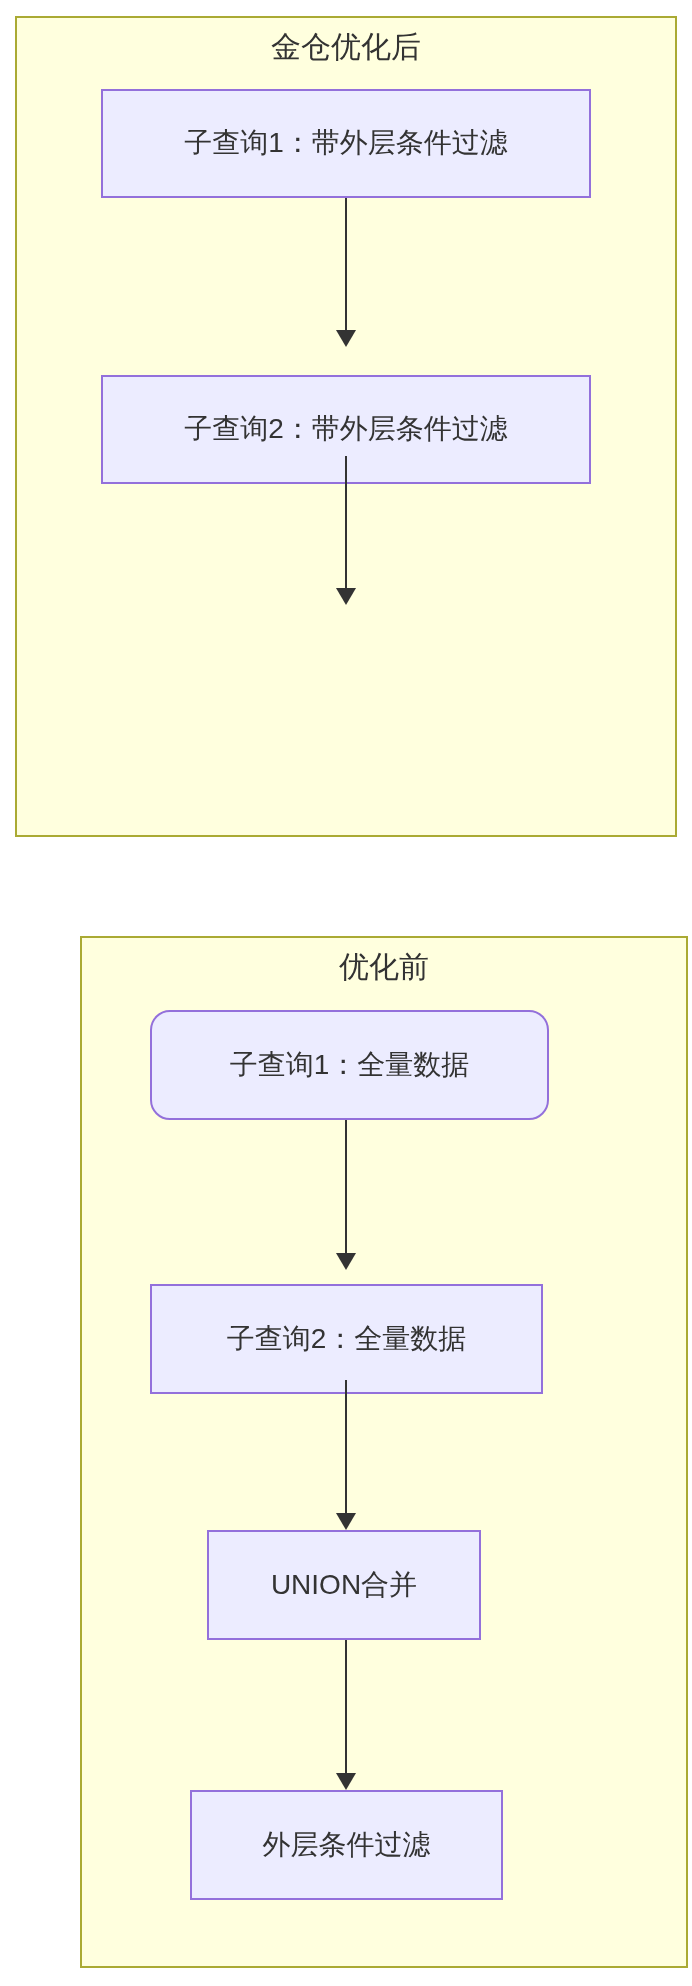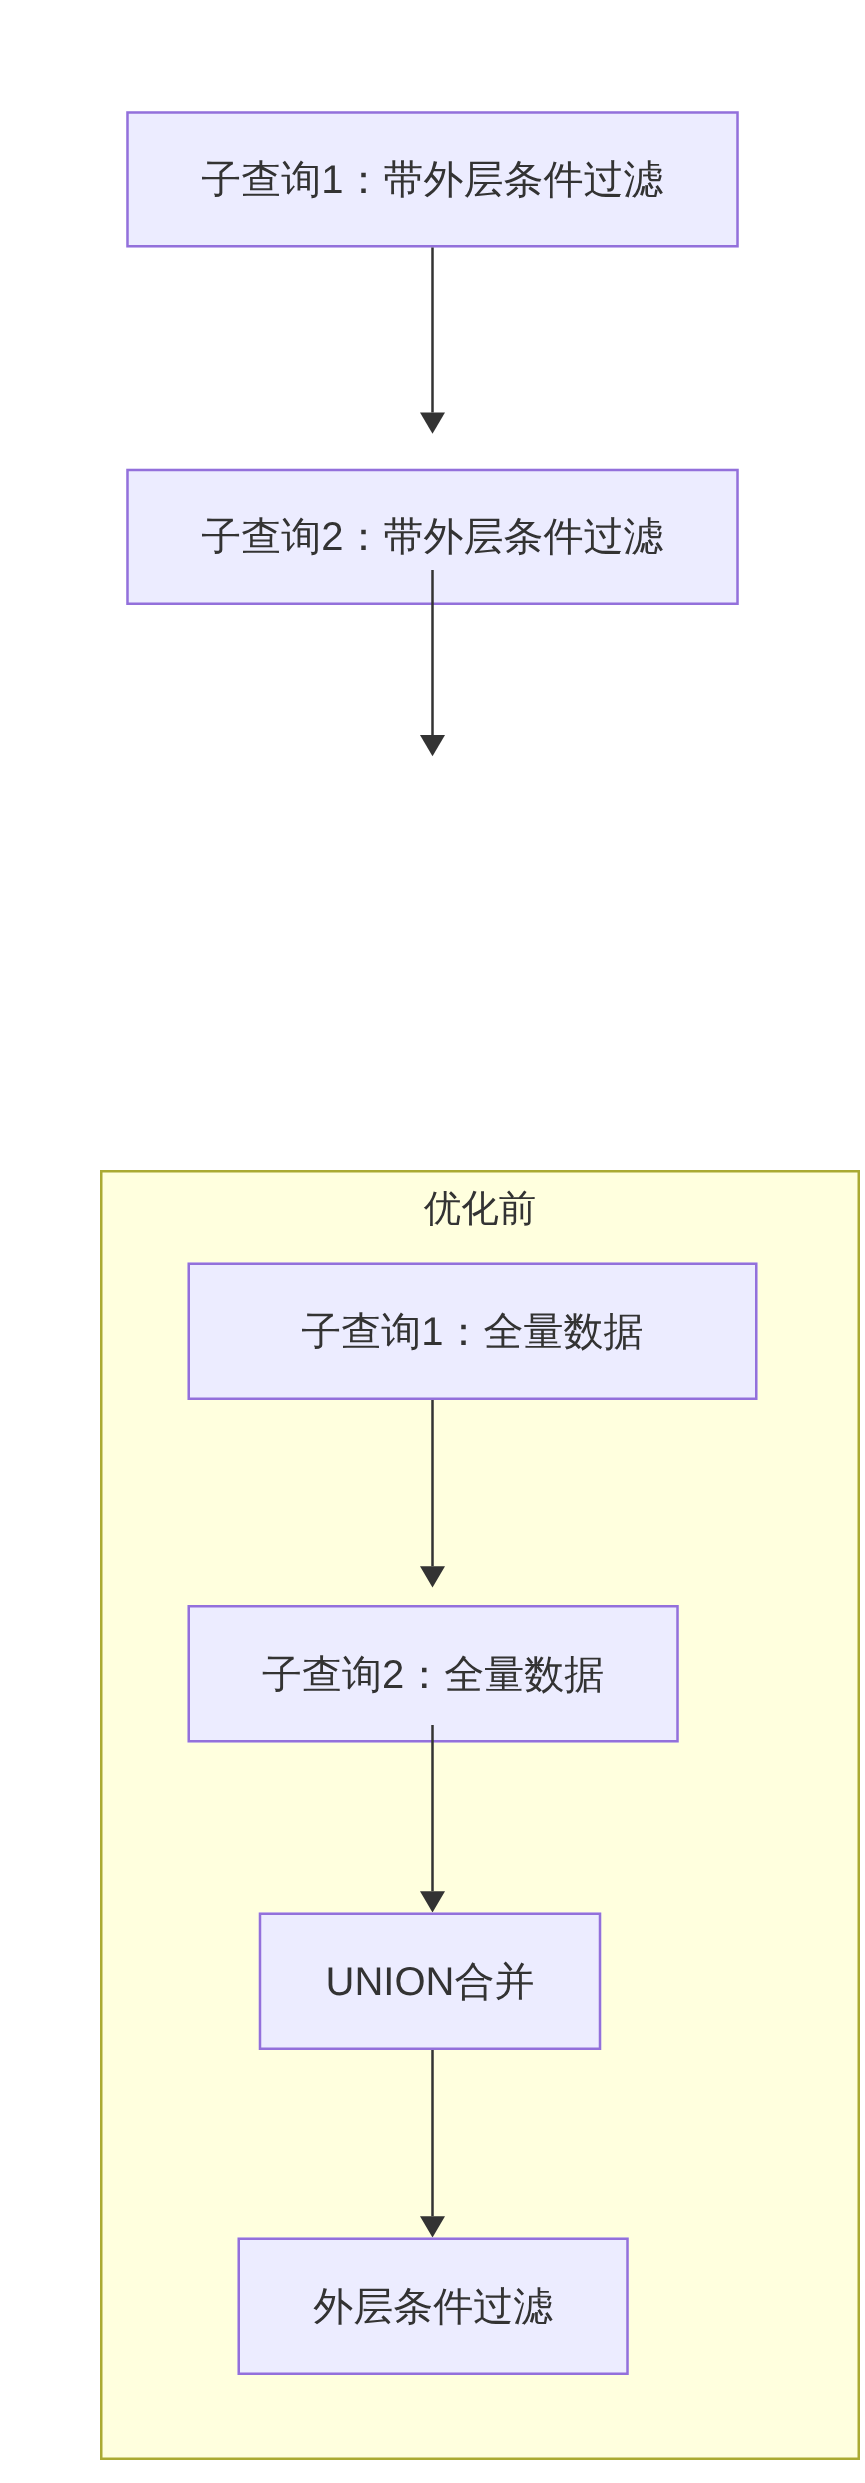--- a/index.html
+++ b/index.html
@@ -36,30 +36,30 @@
   .node {
     position: absolute;
     box-sizing: border-box;
     background: var(--node-fill, #ECECFF);
     border: 2px solid var(--node-border, #9370DB);
     display: flex;
     flex-direction: column;
     align-items: center;
     justify-content: center;
     text-align: center;
-    font-size: 32px;
+    font-size: 28px;
     line-height: 1.65;
     color: var(--text, #333333);
   }
   
   .n1 { left: 101px; top: 89px;  width: 490px; height: 109px; }
   .n2 { left: 101px; top: 347px; width: 490px; height: 109px; margin-top: 28px; }
   .n3 { left: 85px;  top: 605px; width: 522px; height: 157px; }
   
-  .n4 { left: 150px; top: 1010px; width: 456px; height: 110px; }
+  .n4 { left: 150px; top: 1010px; width: 399px; height: 110px; border-radius: 20px; }
   .n5 { left: 150px; top: 1270px; width: 393px; height: 110px; margin-top: 14px; }
   .n6 { left: 207px; top: 1530px; width: 274px; height: 110px; }
   .n7 { left: 190px; top: 1790px; width: 313px; height: 110px; }
 
   .arrow {
     position: absolute;
     left: 336px;
     width: 20px;
     display: flex;
     flex-direction: column;
@@ -81,20 +81,23 @@
   .a2 { top: 456px;  height: 149px; }
   .a3 { top: 1120px; height: 150px; }
   .a4 { top: 1380px; height: 150px; }
   .a5 { top: 1640px; height: 150px; }
 </style>
 </head>
 <body>
 
 <div class="canvas">
 
+  <div class="subgraph sg1">
+    <div class="sg-title">金仓优化后</div>
+  </div>
 
   <div class="node n1">
     <span>子查询1：带外层条件过滤</span>
   </div>
 
   <div class="arrow a1">
     <div class="arrow-line"></div>
     <div class="arrow-head"></div>
   </div>
 

